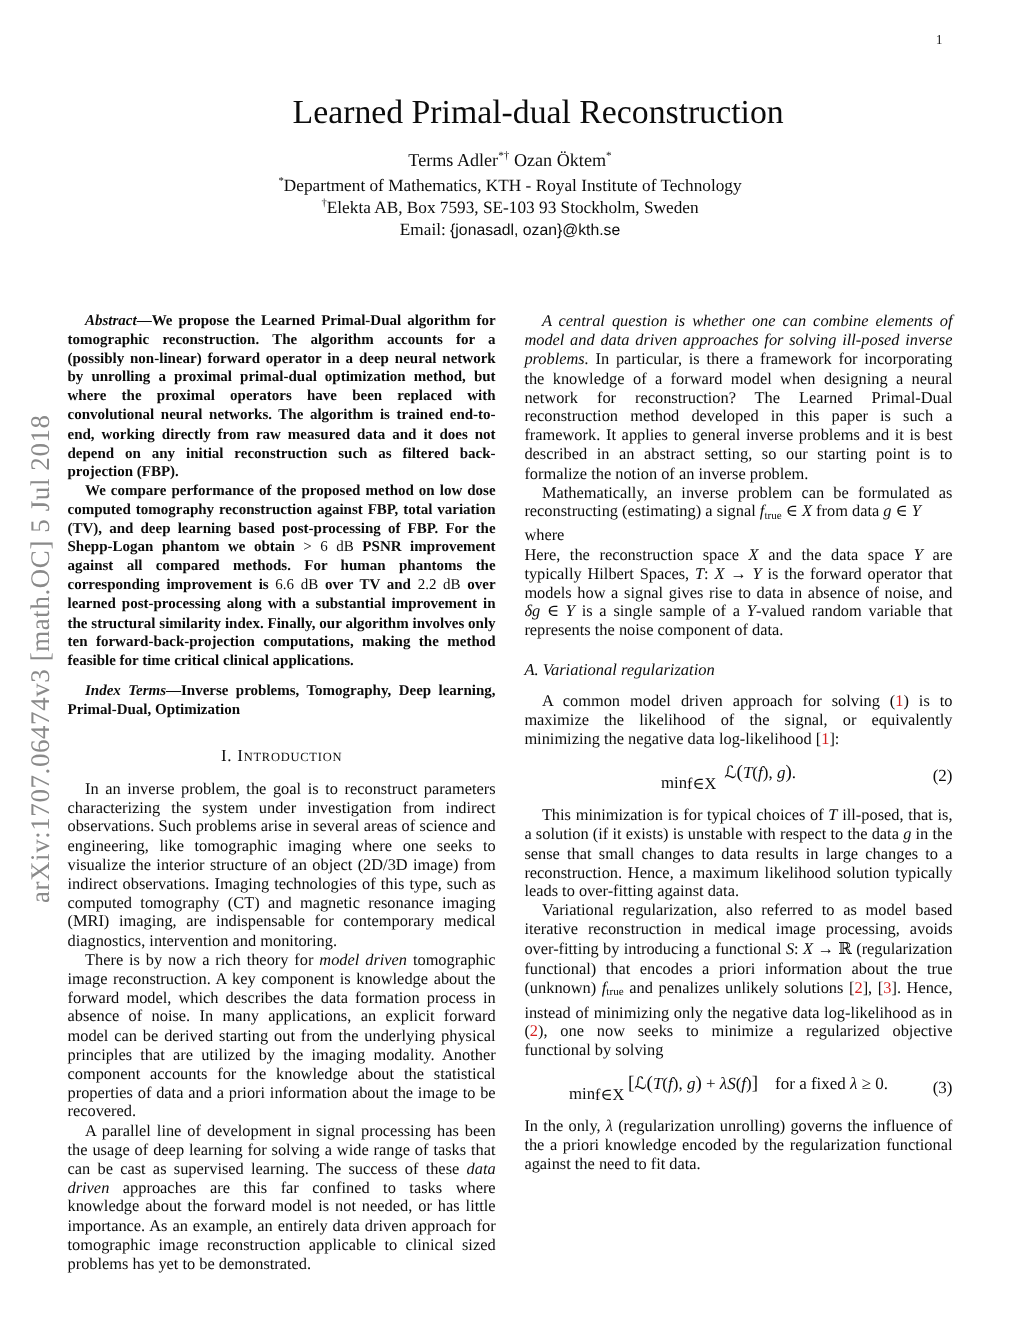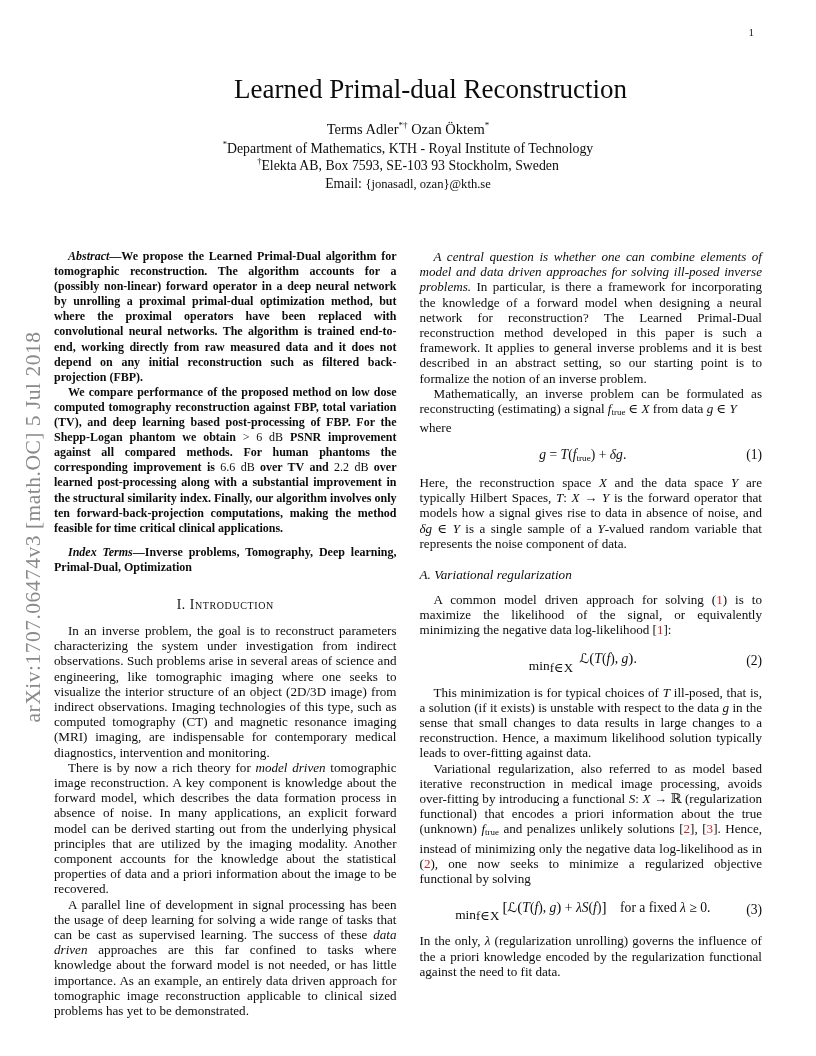--- a/index.html
+++ b/index.html
@@ -38,21 +38,21 @@
     position: absolute;
     top: 74px;
     left: 0; right: 0;
     text-align: center;
   }
   .title { font-size: 27px; font-weight: normal; margin: 0 0 16px 1px; padding-left: 44px; }
   .authors { font-size: 14.5px; margin: 0 0 3px 0; }
   .affil { font-size: 13.8px; margin: 0 0 1px 0; }
   .email-line { font-size: 13.8px; margin-top: 2px; }
   .email-mono {
-    font-family: Liberation Serif, serif;
+    font-family: Liberation Sans, sans-serif;
     font-size: 12.6px;
   }
   .sup { vertical-align: super; font-size: 0.62em; line-height: 0; }
 
   .columns {
     position: absolute;
     top: 249px;
     left: 54px;
     width: 708px;
     display: flex;
@@ -149,24 +149,20 @@
       <h2 class="sec-heading">I. Introduction</h2>
       <p class="para"><span>In an inverse problem, the goal is to reconstruct parameters characterizing the system under investigation from indirect observations. Such problems arise in several areas of science and engineering, like tomographic imaging where one seeks to visualize the interior structure of an object (2D/3D image) from indirect observations. Imaging technologies of this type, such as computed tomography (CT) and magnetic resonance imaging (MRI) imaging, are indispensable for contemporary medical diagnostics, intervention and monitoring.</span></p>
       <p class="para"><span>There is by now a rich theory for </span><span class="i">model driven</span><span> tomographic image reconstruction. A key component is knowledge about the forward model, which describes the data formation process in absence of noise. In many applications, an explicit forward model can be derived starting out from the underlying physical principles that are utilized by the imaging modality. Another component accounts for the knowledge about the statistical properties of data and a priori information about the image to be recovered.</span></p>
       <p class="para"><span>A parallel line of development in signal processing has been the usage of deep learning for solving a wide range of tasks that can be cast as supervised learning. The success of these </span><span class="i">data driven</span><span> approaches are this far confined to tasks where knowledge about the forward model is not needed, or has little importance. As an example, an entirely data driven approach for tomographic image reconstruction applicable to clinical sized problems has yet to be demonstrated.</span></p>
     </div>
 
     <div class="col">
       <p class="para"><span class="i">A central question is whether one can combine elements of model and data driven approaches for solving ill-posed inverse problems.</span><span> In particular, is there a framework for incorporating the knowledge of a forward model when designing a neural network for reconstruction? The Learned Primal-Dual reconstruction method developed in this paper is such a framework. It applies to general inverse problems and it is best described in an abstract setting, so our starting point is to formalize the notion of an inverse problem.</span></p>
       <p class="para"><span>Mathematically, an inverse problem can be formulated as reconstructing (estimating) a signal </span><span class="m">f</span><span class="msub">true</span><span class="mr"> ∈ </span><span class="m">X</span><span> from data </span><span class="m">g</span><span class="mr"> ∈ </span><span class="m">Y</span></p>
       <p class="where-line">where</p>
-      <div class="eq-row">
-        <span class="eq-body"><span class="m">g</span><span class="mr"> = </span><span class="cal">T</span><span class="mr">(</span><span class="m">f</span><span class="msub">true</span><span class="mr">) + </span><span class="m">δg</span><span class="mr">.</span></span>
-        <span class="eq-num">(1)</span>
-      </div>
       <p class="para noindent"><span>Here, the reconstruction space </span><span class="m">X</span><span> and the data space </span><span class="m">Y</span><span> are typically Hilbert Spaces, </span><span class="cal">T</span><span class="mr">: </span><span class="m">X</span><span class="mr"> → </span><span class="m">Y</span><span> is the forward operator that models how a signal gives rise to data in absence of noise, and </span><span class="m">δg</span><span class="mr"> ∈ </span><span class="m">Y</span><span> is a single sample of a </span><span class="m">Y</span><span>-valued random variable that represents the noise component of data.</span></p>
       <h3 class="subsec-heading">A. Variational regularization</h3>
       <p class="para"><span>A common model driven approach for solving (</span><span class="red">1</span><span>) is to maximize the likelihood of the signal, or equivalently minimizing the negative data log-likelihood [</span><span class="red">1</span><span>]:</span></p>
       <div class="eq-row">
         <span class="eq-body"><span class="stack">
               <span class="stack-top">min</span>
               <span class="stack-bot">f∈X</span>
             </span><span class="mr"> </span><span class="scr">ℒ</span><span class="big">(</span><span class="cal">T</span><span class="mr">(</span><span class="m">f</span><span class="mr">)</span><span class="mr">, </span><span class="m">g</span><span class="big">)</span><span class="mr">.</span></span>
         <span class="eq-num">(2)</span>
       </div>

